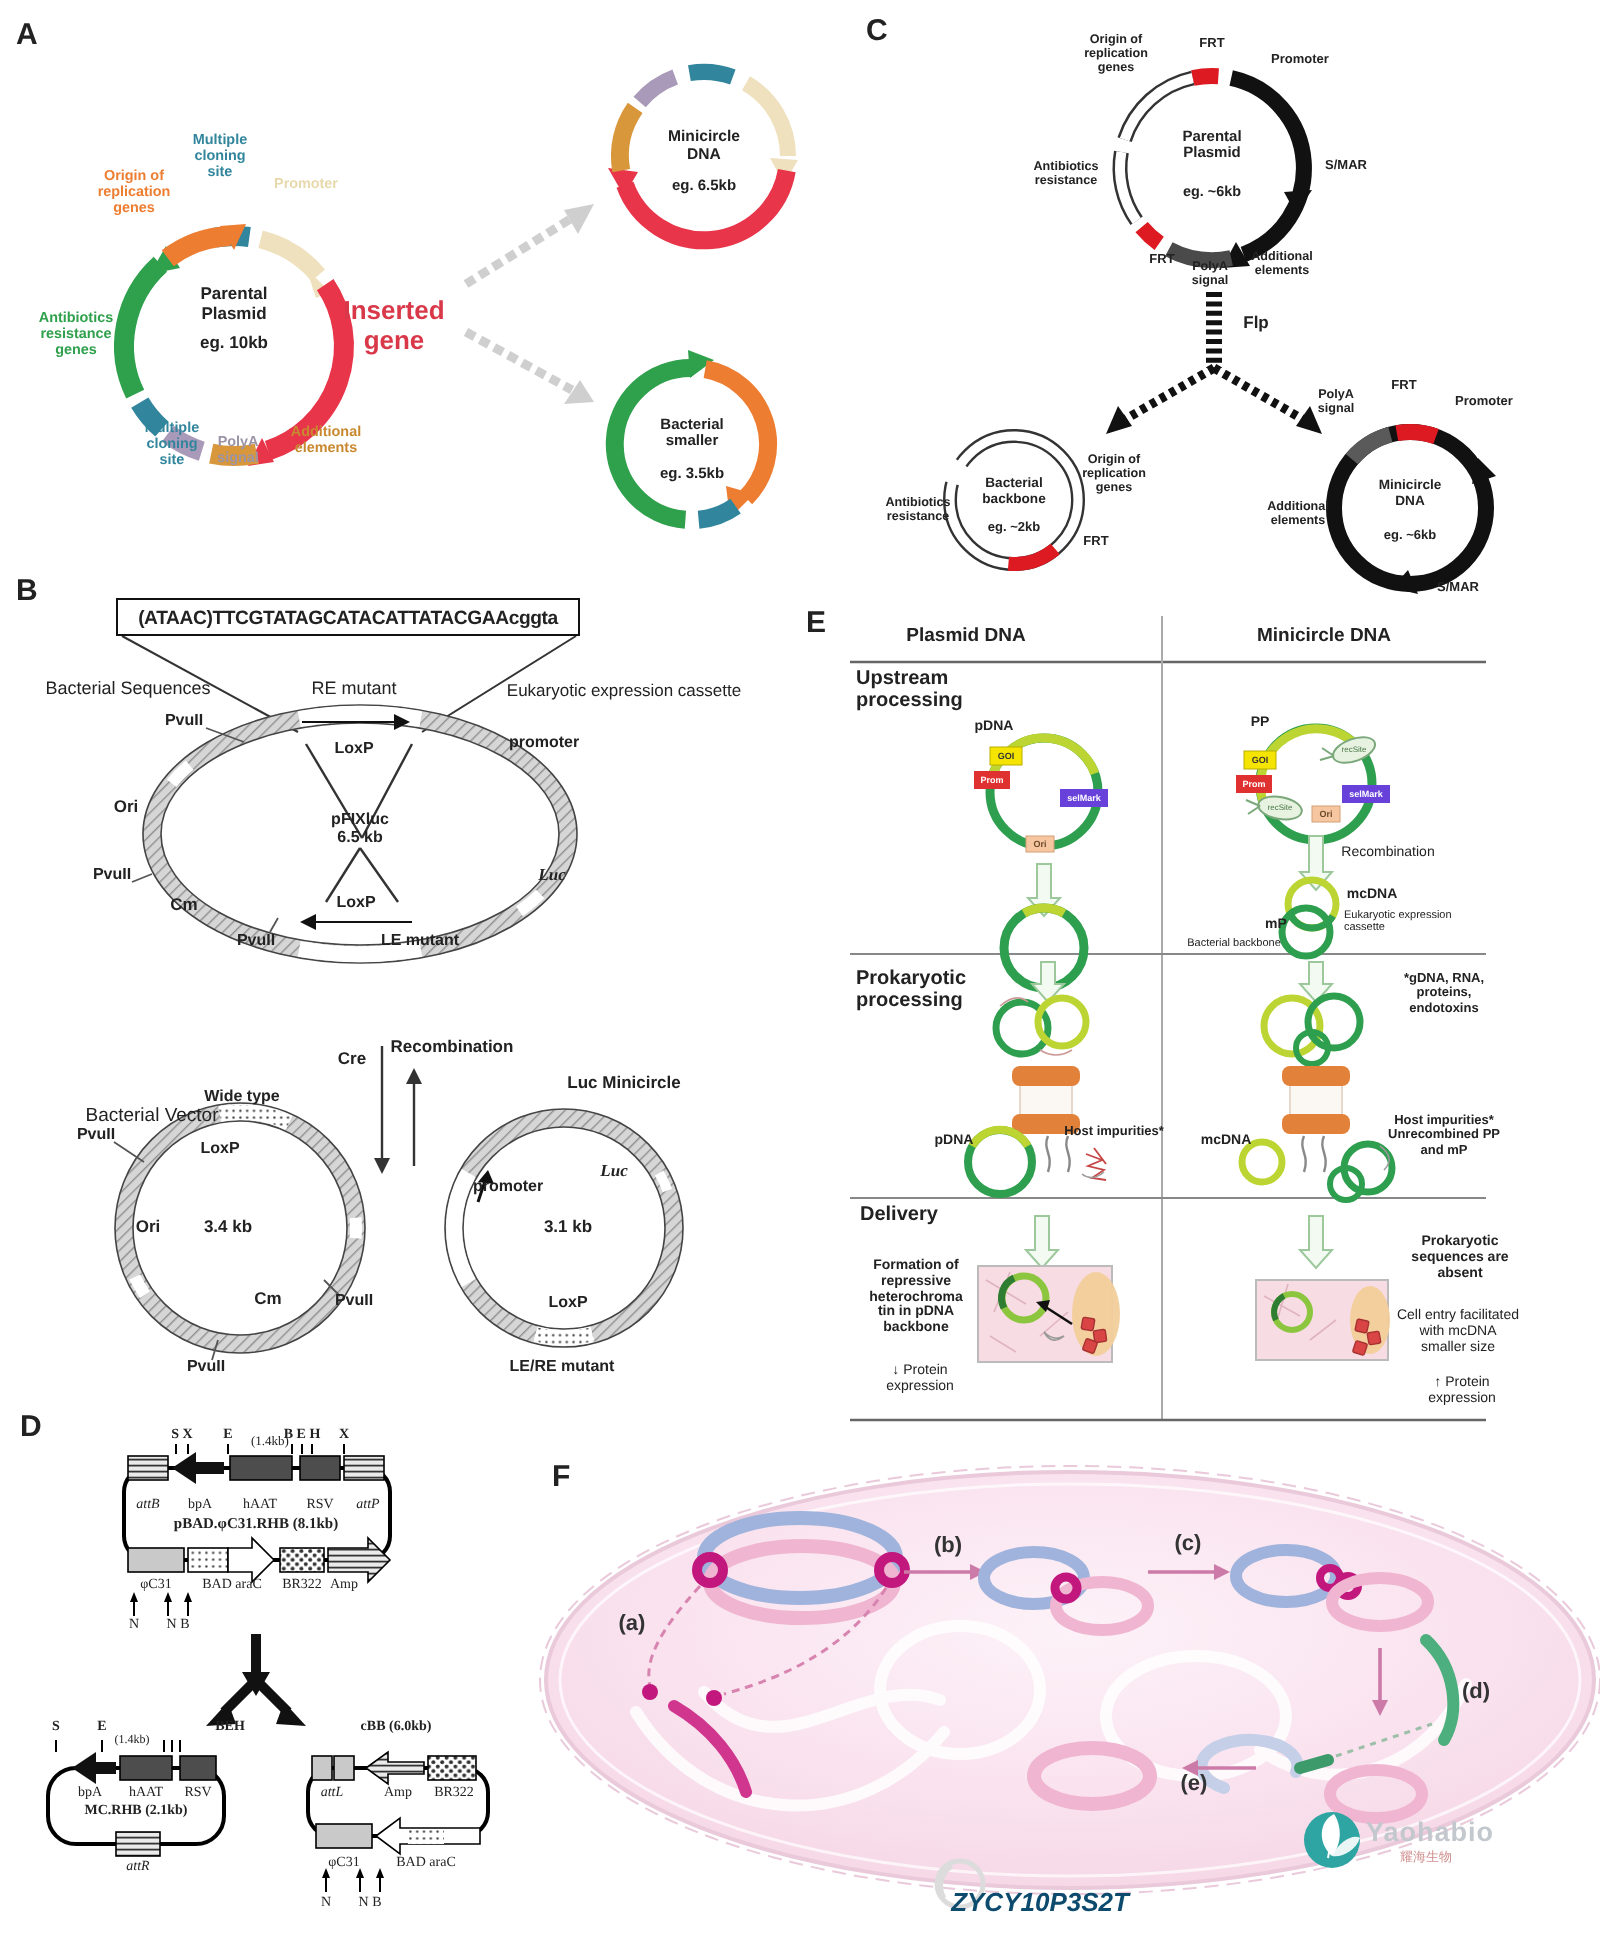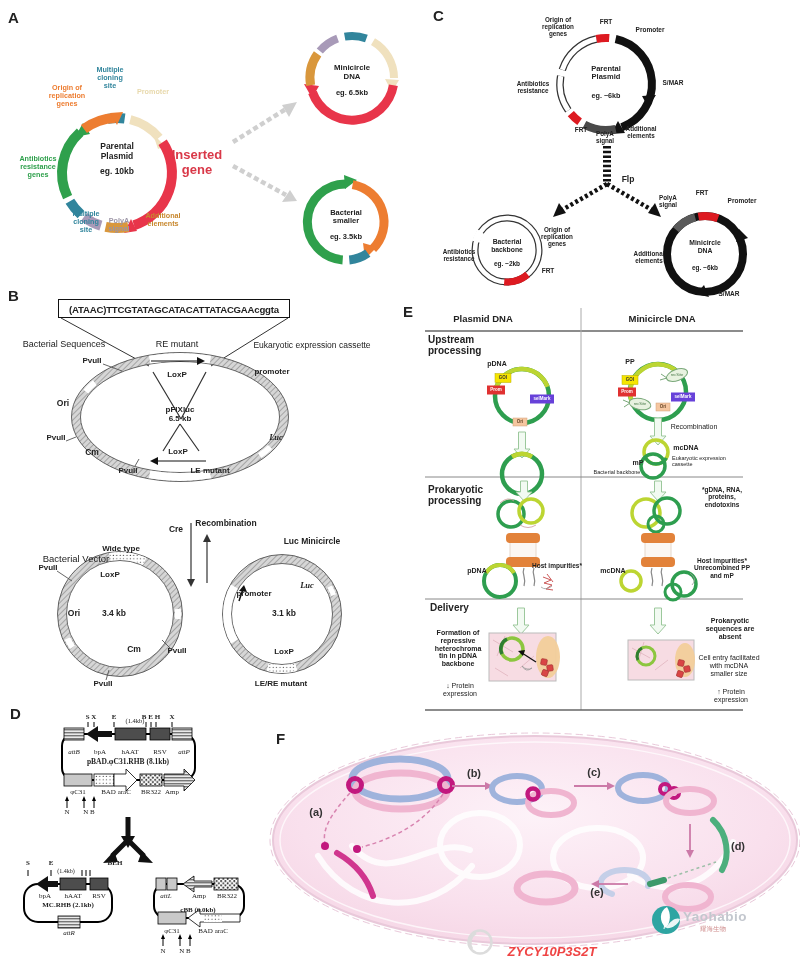--- a/index.html
+++ b/index.html
@@ -438,21 +438,21 @@
 Plasmid</div>
 <div class="lbl b" style="left:606px;top:96px;font-size:7.2px;">eg. ~6kb</div>
 <div class="lbl b" style="left:673px;top:83px;font-size:6.5px;">S/MAR</div>
 <div class="lbl b" style="left:533px;top:87px;font-size:6.3px;">Antibiotics
 resistance</div>
 <div class="lbl b" style="left:581px;top:130px;font-size:6.5px;">FRT</div>
 <div class="lbl b" style="left:605px;top:137px;font-size:6.3px;">PolyA
 signal</div>
 <div class="lbl b" style="left:641px;top:132px;font-size:6.3px;">Additional
 elements</div>
-<div class="lbl b" style="left:628px;top:180px;font-size:8.5px;">Flp</div>
+<div class="lbl b" style="left:628px;top:162px;font-size:8.5px;">Flp</div>
 <div class="lbl b" style="left:459px;top:255px;font-size:6.3px;">Antibiotics
 resistance</div>
 <div class="lbl b" style="left:507px;top:246px;font-size:6.8px;">Bacterial
 backbone</div>
 <div class="lbl b" style="left:507px;top:264px;font-size:6.5px;">eg. ~2kb</div>
 <div class="lbl b" style="left:557px;top:237px;font-size:6.3px;">Origin of
 replication
 genes</div>
 <div class="lbl b" style="left:548px;top:271px;font-size:6.5px;">FRT</div>
 <div class="lbl b" style="left:668px;top:201px;font-size:6.3px;">PolyA
@@ -522,21 +522,21 @@
 <div class="lbl serif nw" style="left:66px;top:871px;font-size:6px;">(1.4kb)</div>
 <div class="lbl serif b" style="left:86px;top:864px;font-size:7px;margin-left:29px;">BEH</div>
 <div class="lbl serif" style="left:45px;top:897px;font-size:7px;">bpA</div>
 <div class="lbl serif" style="left:73px;top:897px;font-size:7px;">hAAT</div>
 <div class="lbl serif" style="left:99px;top:897px;font-size:7px;">RSV</div>
 <div class="lbl serif b nw" style="left:68px;top:906px;font-size:7px;">MC.RHB (2.1kb)</div>
 <div class="lbl serif i" style="left:69px;top:934px;font-size:7px;">attR</div>
 <div class="lbl serif i" style="left:166px;top:897px;font-size:7px;">attL</div>
 <div class="lbl serif" style="left:199px;top:897px;font-size:7px;">Amp</div>
 <div class="lbl serif" style="left:227px;top:897px;font-size:7px;">BR322</div>
-<div class="lbl serif b nw" style="left:198px;top:911px;font-size:7px;">cBB (6.0kb)</div>
+<div class="lbl serif b nw" style="left:198px;top:864px;font-size:7px;">cBB (6.0kb)</div>
 <div class="lbl serif" style="left:172px;top:932px;font-size:7px;">φC31</div>
 <div class="lbl serif nw" style="left:213px;top:932px;font-size:7px;">BAD araC</div>
 <div class="lbl serif" style="left:163px;top:952px;font-size:7px;">N</div>
 <div class="lbl serif nw" style="left:185px;top:952px;font-size:7px;">N B</div>
 
 <div class="lbl b nw" style="left:483px;top:319px;font-size:9.5px;">Plasmid DNA</div>
 <div class="lbl b nw" style="left:662px;top:319px;font-size:9.5px;">Minicircle DNA</div>
 <div class="tl b" style="left:428px;top:334px;font-size:10px;">Upstream
 processing</div>
 <div class="tl b" style="left:428px;top:484px;font-size:10px;">Prokaryotic
@@ -586,15 +586,15 @@
 expression</div>
 
 <div class="lbl b" style="left:316px;top:812px;font-size:11px;color:#333;">(a)</div>
 <div class="lbl b" style="left:474px;top:773px;font-size:11px;color:#333;">(b)</div>
 <div class="lbl b" style="left:594px;top:772px;font-size:11px;color:#333;">(c)</div>
 <div class="lbl b" style="left:738px;top:846px;font-size:11px;color:#333;">(d)</div>
 <div class="lbl b" style="left:597px;top:892px;font-size:11px;color:#333;">(e)</div>
 
 <div class="ml b" style="left:683px;top:916px;font-size:13.5px;color:#C3C7CE;letter-spacing:0.5px;">Yaohabio</div>
 <div class="ml" style="left:700px;top:929px;font-size:6.5px;color:#D08F8F;">耀海生物</div>
-<div class="lbl b i" style="left:552px;top:952px;font-size:13px;color:#ef4444;">ZYCY10P3S2T</div>
+<div class="lbl b i" style="left:520px;top:952px;font-size:13px;color:#0c4a6e;">ZYCY10P3S2T</div>
 
 </div>
 
 </body></html>

